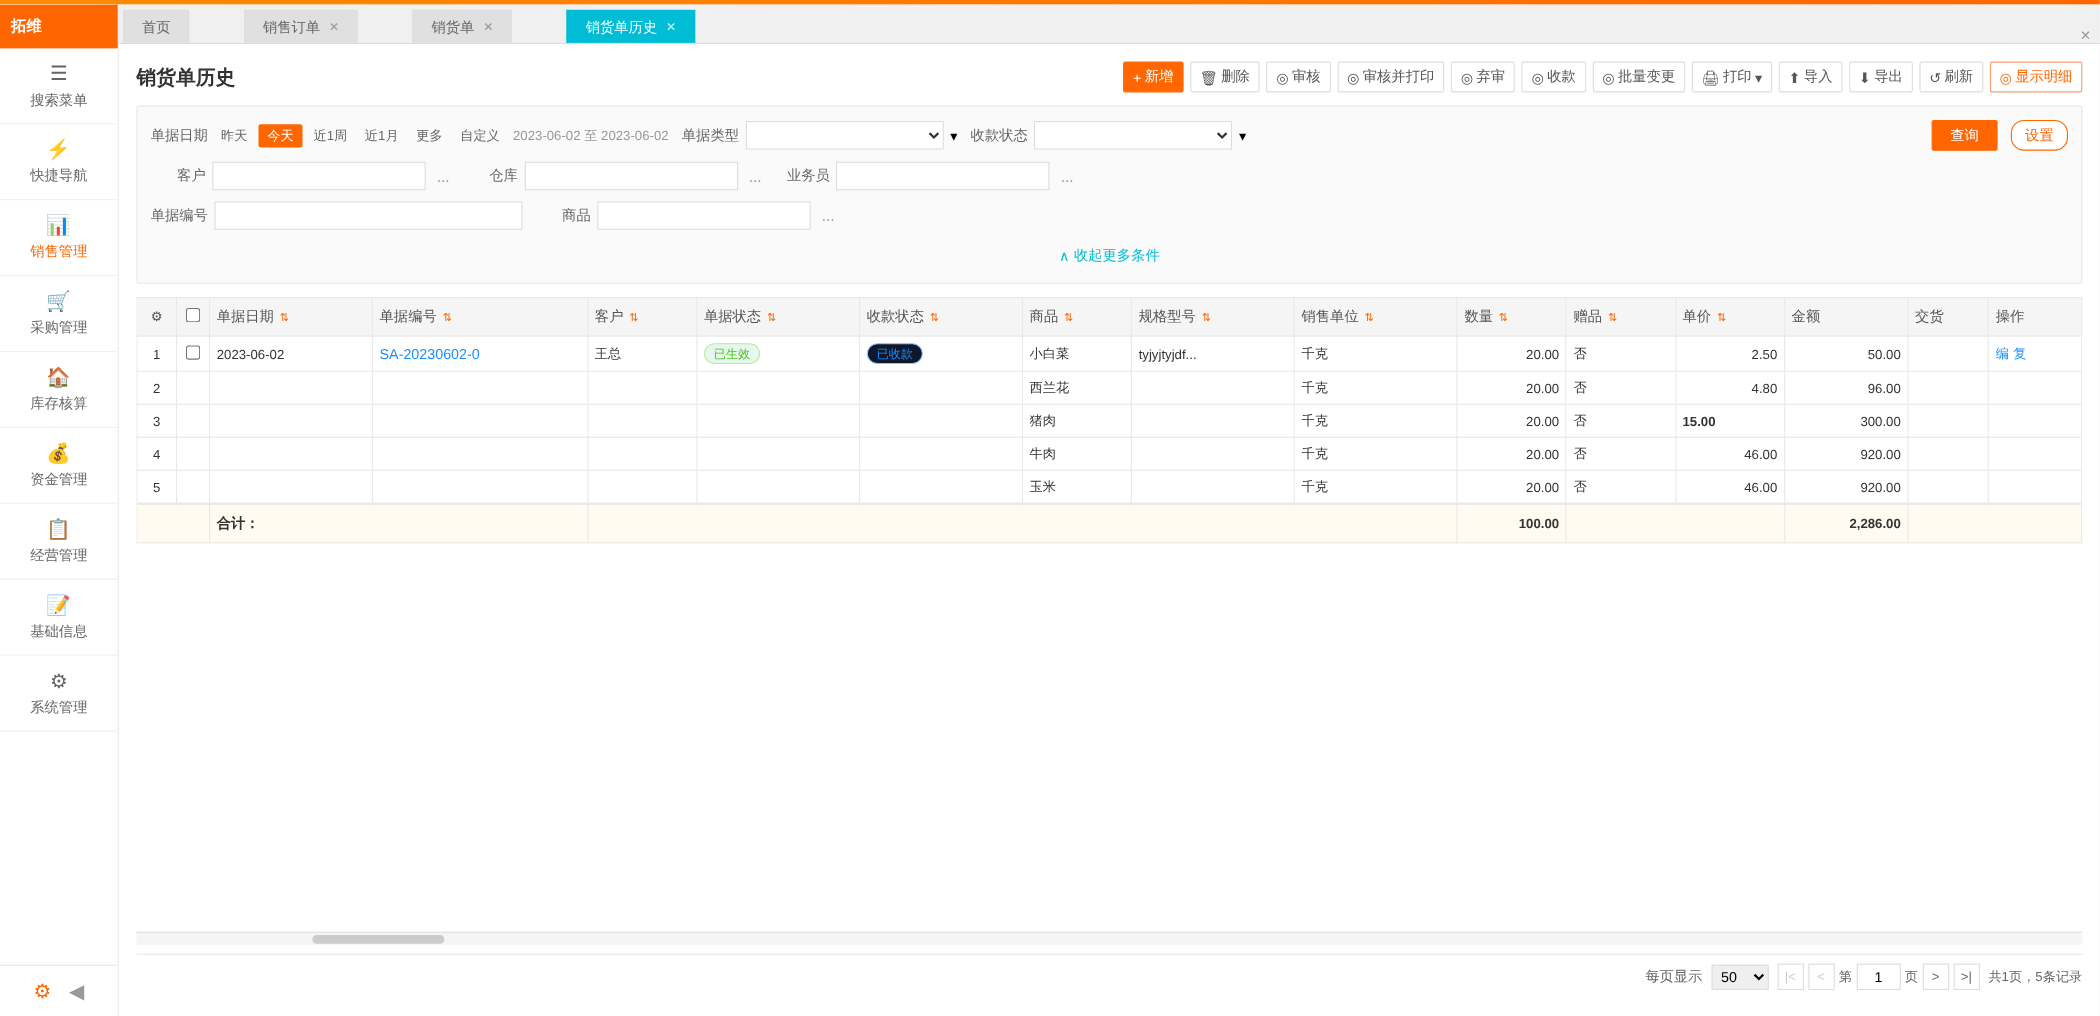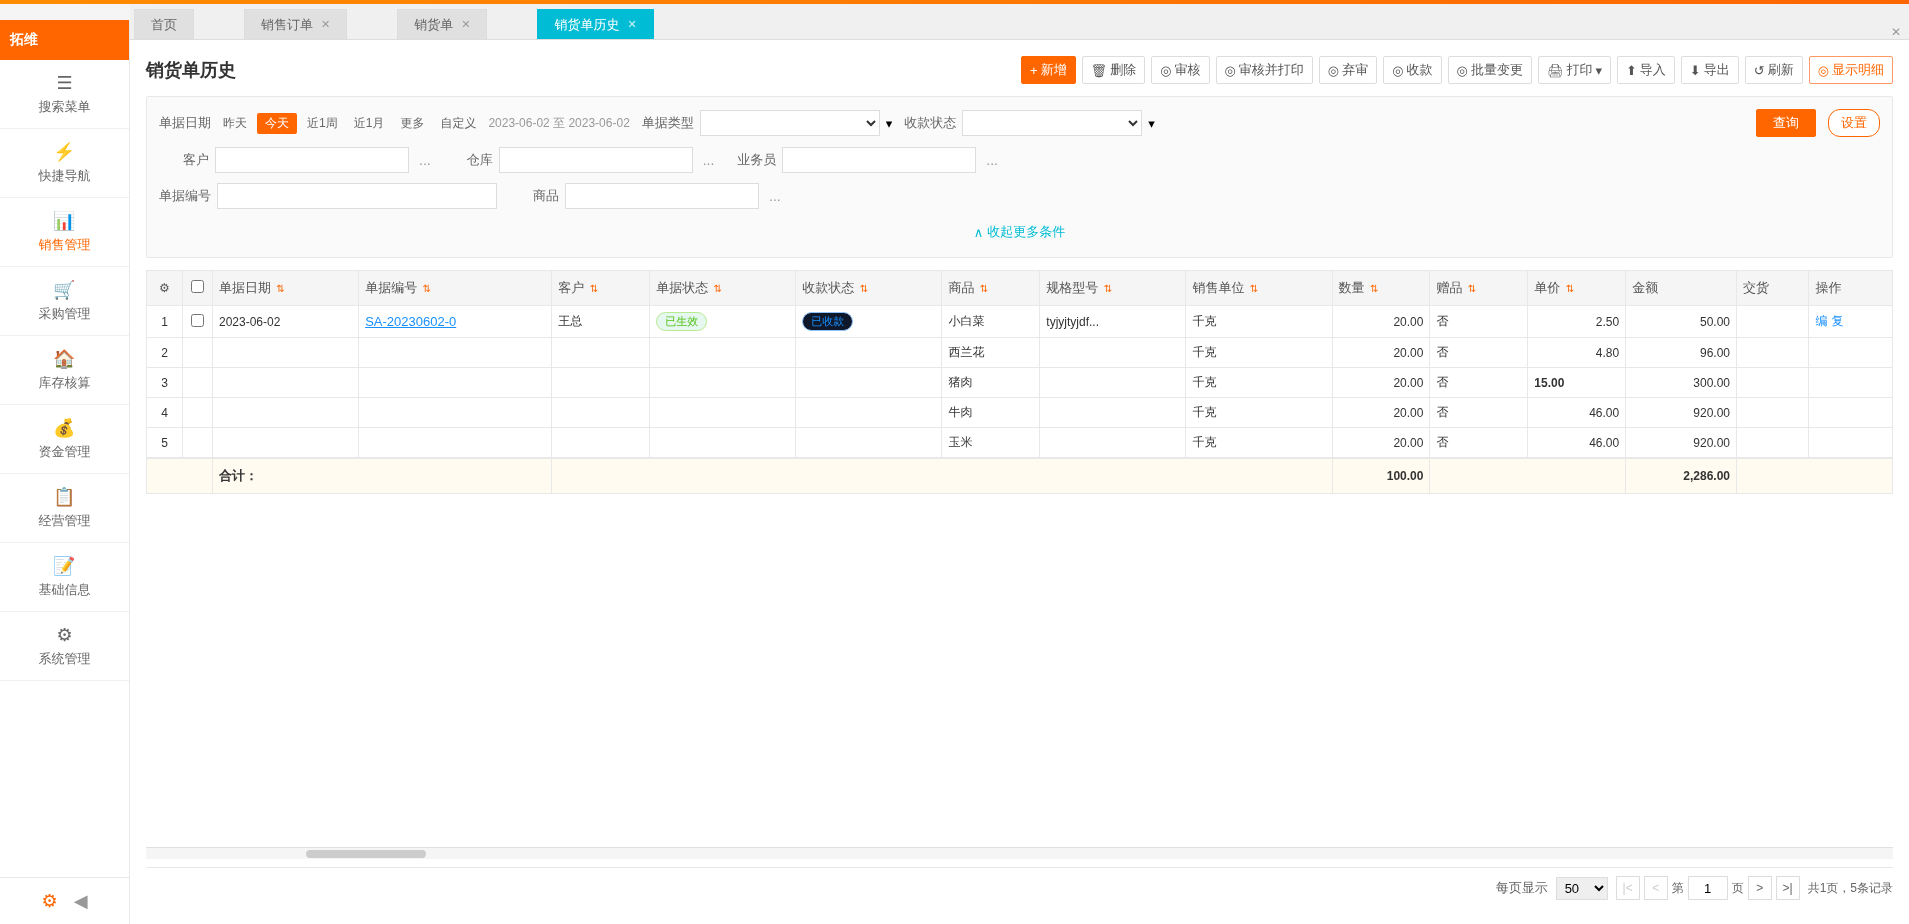--- a/index.html
+++ b/index.html
@@ -5,21 +5,21 @@
     * { box-sizing: border-box; margin: 0; padding: 0; font-family: 'Microsoft YaHei', Arial, sans-serif; font-size: 13px; }
     body { display: flex; flex-direction: column; height: 924px; width: 1909px; overflow: hidden; background: #f5f5f5; }
     
     
     .top-bar { height: 4px; background: linear-gradient(to right, #ff8c00, #ff6600); }
     
     
     .main-layout { display: flex; flex: 1; overflow: hidden; }
     
     
-    .sidebar { width: 130px; background: #fff; border-right: 1px solid #e8e8e8; display: flex; flex-direction: column; margin-top: 16px; }
+    .sidebar { width: 108px; background: #fff; border-right: 1px solid #e8e8e8; display: flex; flex-direction: column; }
     .sidebar-logo { height: 40px; display: flex; align-items: center; padding: 0 10px; background: #ff6600; color: white; font-size: 14px; font-weight: bold; }
     .sidebar-item { display: flex; flex-direction: column; align-items: center; padding: 12px 0; cursor: pointer; color: #666; font-size: 12px; border-bottom: 1px solid #f0f0f0; }
     .sidebar-item .icon { font-size: 18px; margin-bottom: 4px; }
     .sidebar-bottom { margin-top: auto; border-top: 1px solid #e8e8e8; }
     .sidebar-bottom .sidebar-item { border-bottom: none; }
     .sidebar-item-active { color: #ff6600; }
     
     
     .content-area { flex: 1; display: flex; flex-direction: column; overflow: hidden; }
     
@@ -61,21 +61,21 @@
     
     .data-table { width: 100%; border-collapse: collapse; flex: 1; }
     .data-table th { background: #f5f5f5; padding: 8px 6px; text-align: left; border: 1px solid #e8e8e8; color: #555; font-weight: normal; white-space: nowrap; font-size: 12px; }
     .data-table td { padding: 6px 6px; border: 1px solid #e8e8e8; color: #333; font-size: 12px; white-space: nowrap; }
     .data-table .seq-col { width: 36px; text-align: center; }
     .data-table .checkbox-col { width: 30px; text-align: center; }
     .status-badge { display: inline-block; padding: 1px 8px; border-radius: 10px; font-size: 11px; }
     .status-effective { background: #e6f7f0; color: #52c41a; border: 1px solid #b7eb8f; }
     .status-collected { background: #0f172a; color: #1890ff; border: 1px solid #91c4ff; }
     .sort-icon { color: #ff6600; margin-left: 2px; font-size: 10px; }
-    .link-text { color: #1890ff; cursor: pointer; text-decoration: underline; }
+    .link-text { color: #1890ff; cursor: pointer; }
     .action-btn { color: #1890ff; cursor: pointer; font-size: 12px; margin-right: 4px; }
     
     
     .summary-row { background: #fffbf0; border-top: 2px solid #e8e8e8; }
     .summary-row td { padding: 8px 6px; font-weight: bold; }
     
     
     .table-footer { display: flex; align-items: center; justify-content: flex-end; padding: 8px 0; gap: 8px; border-top: 1px solid #e8e8e8; margin-top: 8px; }
     .page-size-label { color: #666; }
     .page-size-select { border: 1px solid #ddd; padding: 2px 4px; }

